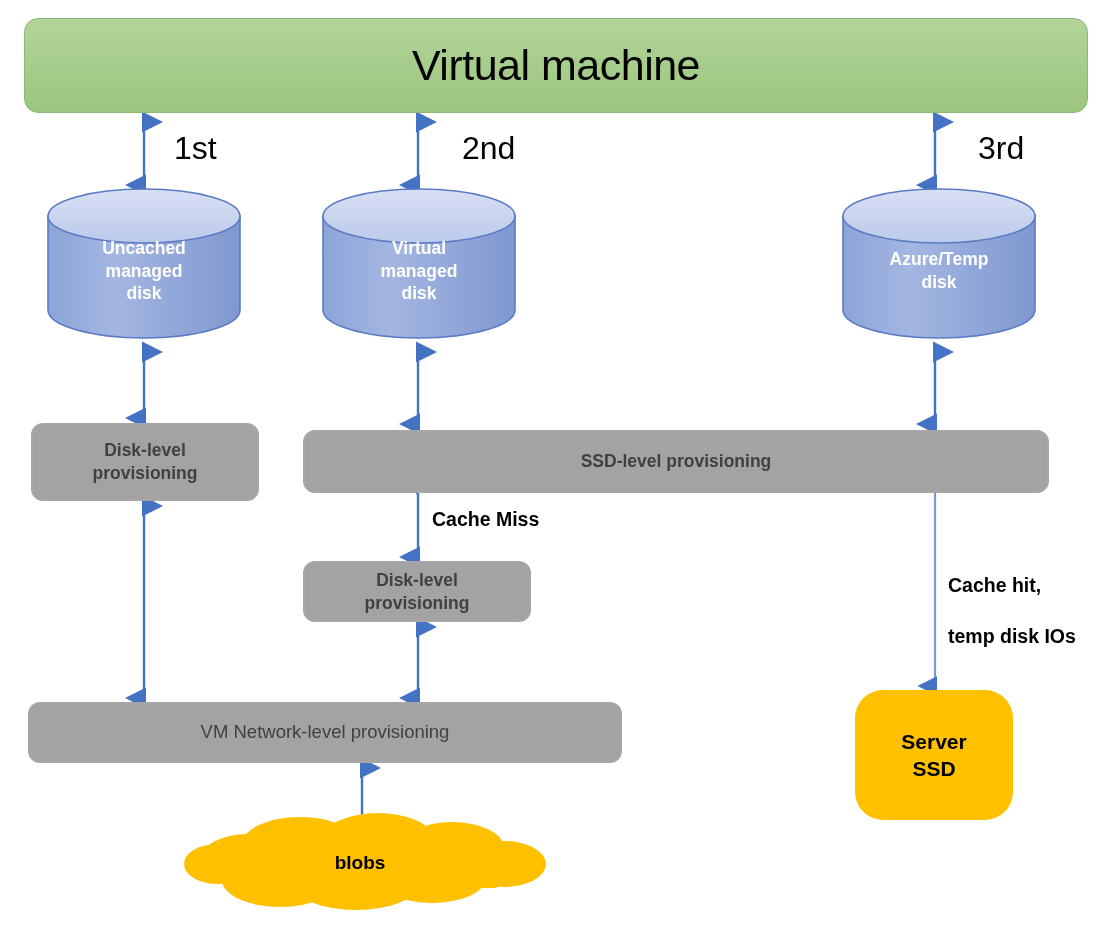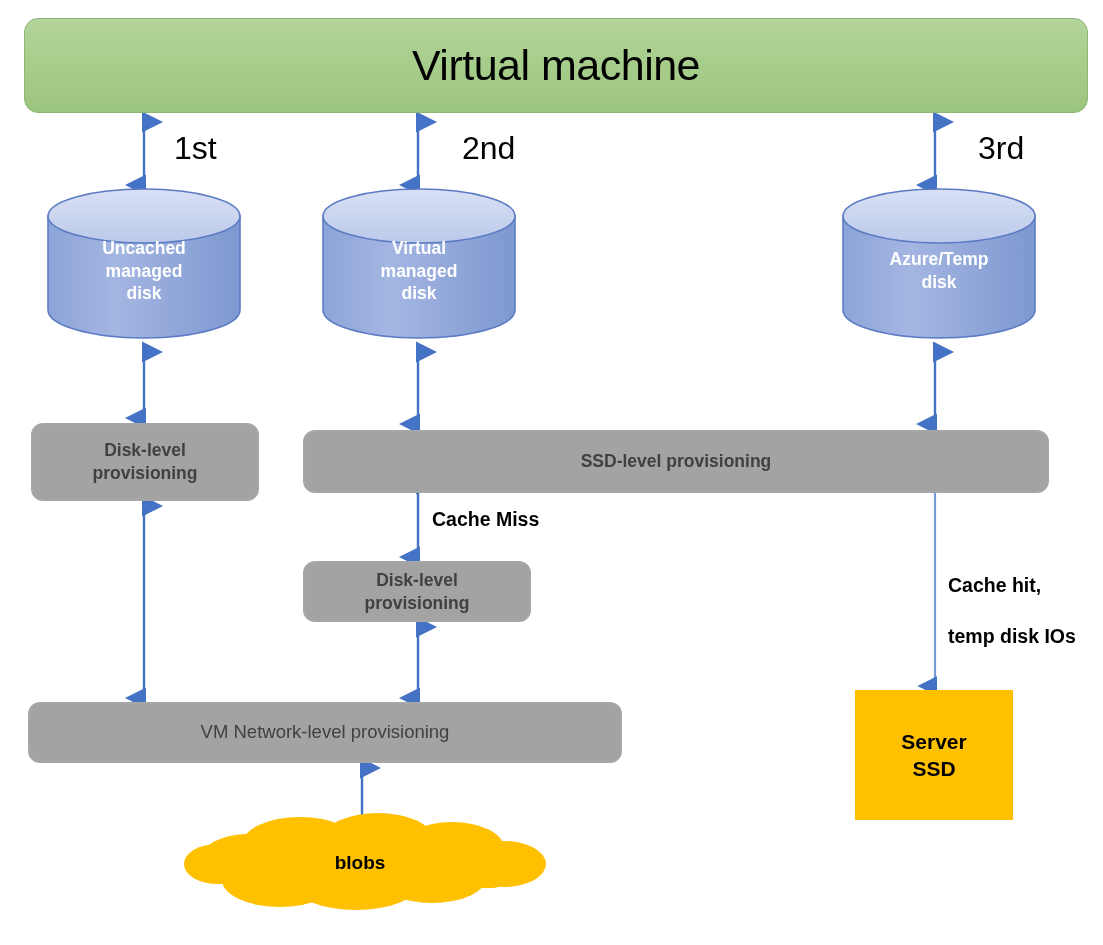--- a/index.html
+++ b/index.html
@@ -79,20 +79,21 @@
   .pbox-label.regular{
     font-weight:400;
     font-size:18.5px;
   }
 
   
   .ssd-block{
     background:#ffc000;
     display:flex; align-items:center; justify-content:center;
     text-align:center;
+    border-radius:28px;
   }
   .ssd-label{
     color:#000000;
     font-size:21px;
     font-weight:bold;
     line-height:1.30;
   }
 
   
   .cloud-wrap{ }

